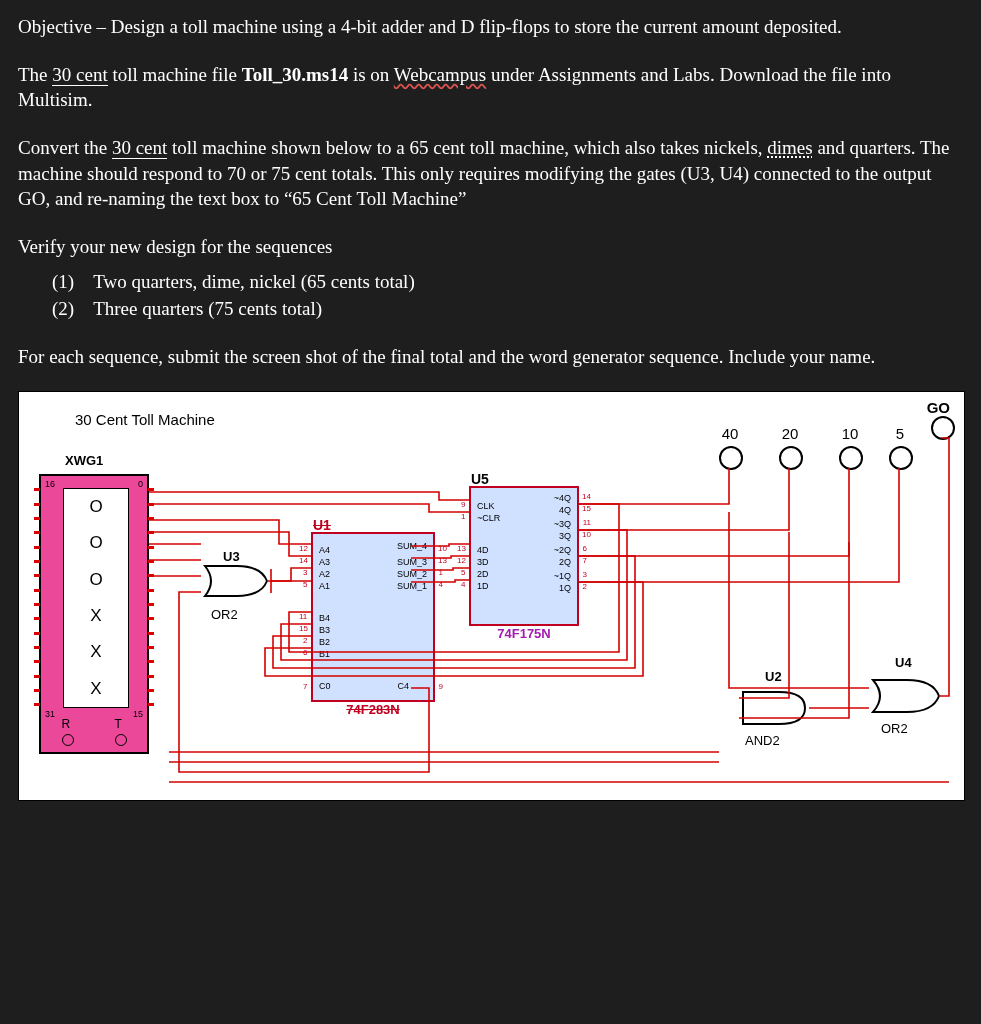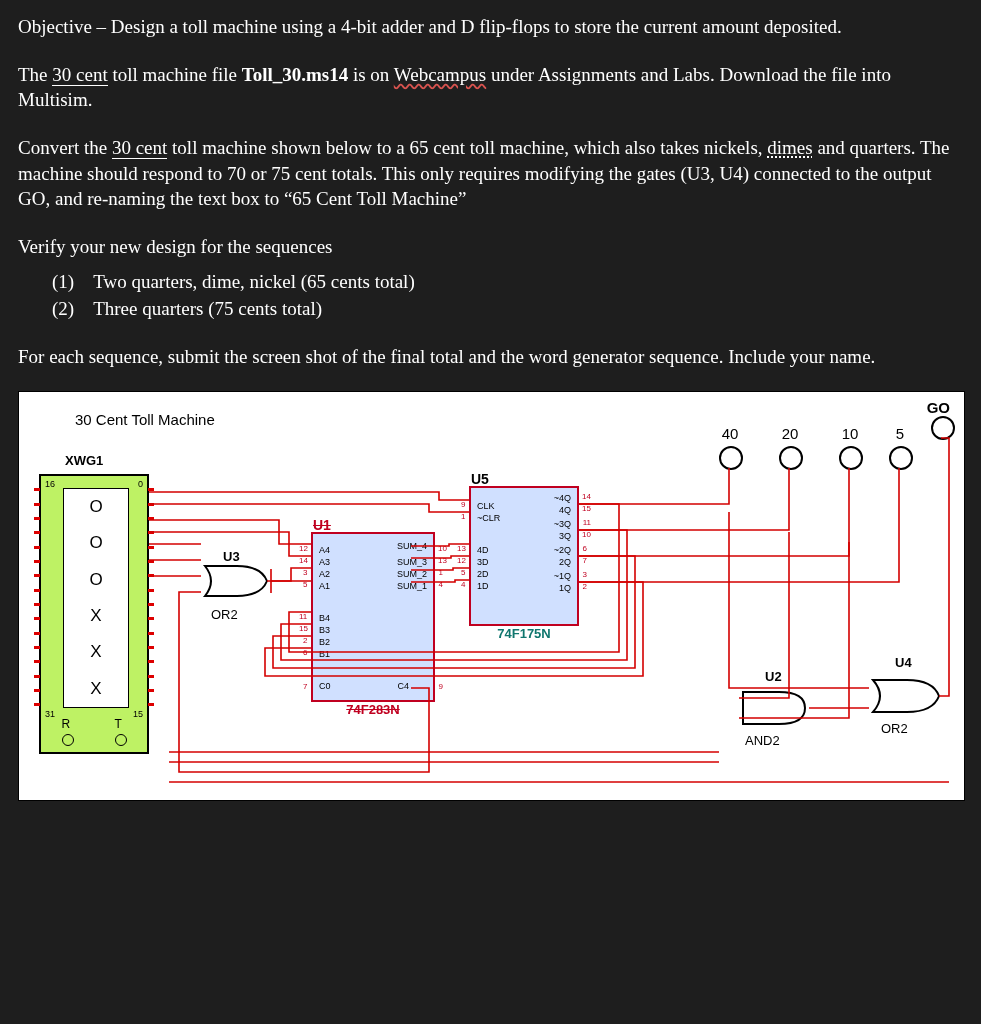--- a/index.html
+++ b/index.html
@@ -81,21 +81,21 @@
     position: absolute;
     top: 60px; left: 46px;
     font-size: 13px;
     font-weight: bold;
   }
   
   .xwg {
     position: absolute;
     top: 82px; left: 20px;
     width: 110px; height: 280px;
-    background: #bef264;
+    background: #ec4899;
     border: 2px solid #000;
     box-sizing: border-box;
   }
   .xwg-inner {
     position: absolute;
     top: 12px; left: 22px;
     width: 66px; height: 220px;
     background: #fff;
     border: 1px solid #000;
     box-sizing: border-box;
@@ -296,21 +296,21 @@
       <span class="pinnum" style="top:114px;left:-10px">6</span>
 
       <span class="pinlabel" style="bottom:8px;left:6px">C0</span>
       <span class="pinnum" style="bottom:8px;left:-10px">7</span>
       <span class="pinlabel" style="bottom:8px;right:24px">C4</span>
       <span class="pinnum" style="bottom:8px;right:-10px">9</span>
     </div>
 
     <div class="chip" style="top:94px;left:450px;width:110px;height:140px;">
       <div class="chip-title" style="color:#000;text-decoration:none;">U5</div>
-      <div class="chip-bottom nostrike" style="color:#0f766e">74F175N</div>
+      <div class="chip-bottom nostrike" style="color:#a21caf">74F175N</div>
       <span class="pinlabel" style="top:12px;left:6px">CLK</span>
       <span class="pinlabel" style="top:24px;left:6px">~CLR</span>
       <span class="pinnum" style="top:12px;left:-10px">9</span>
       <span class="pinnum" style="top:24px;left:-10px">1</span>
 
       <span class="pinlabel" style="top:56px;left:6px">4D</span>
       <span class="pinlabel" style="top:68px;left:6px">3D</span>
       <span class="pinlabel" style="top:80px;left:6px">2D</span>
       <span class="pinlabel" style="top:92px;left:6px">1D</span>
       <span class="pinnum" style="top:56px;left:-14px">13</span>

